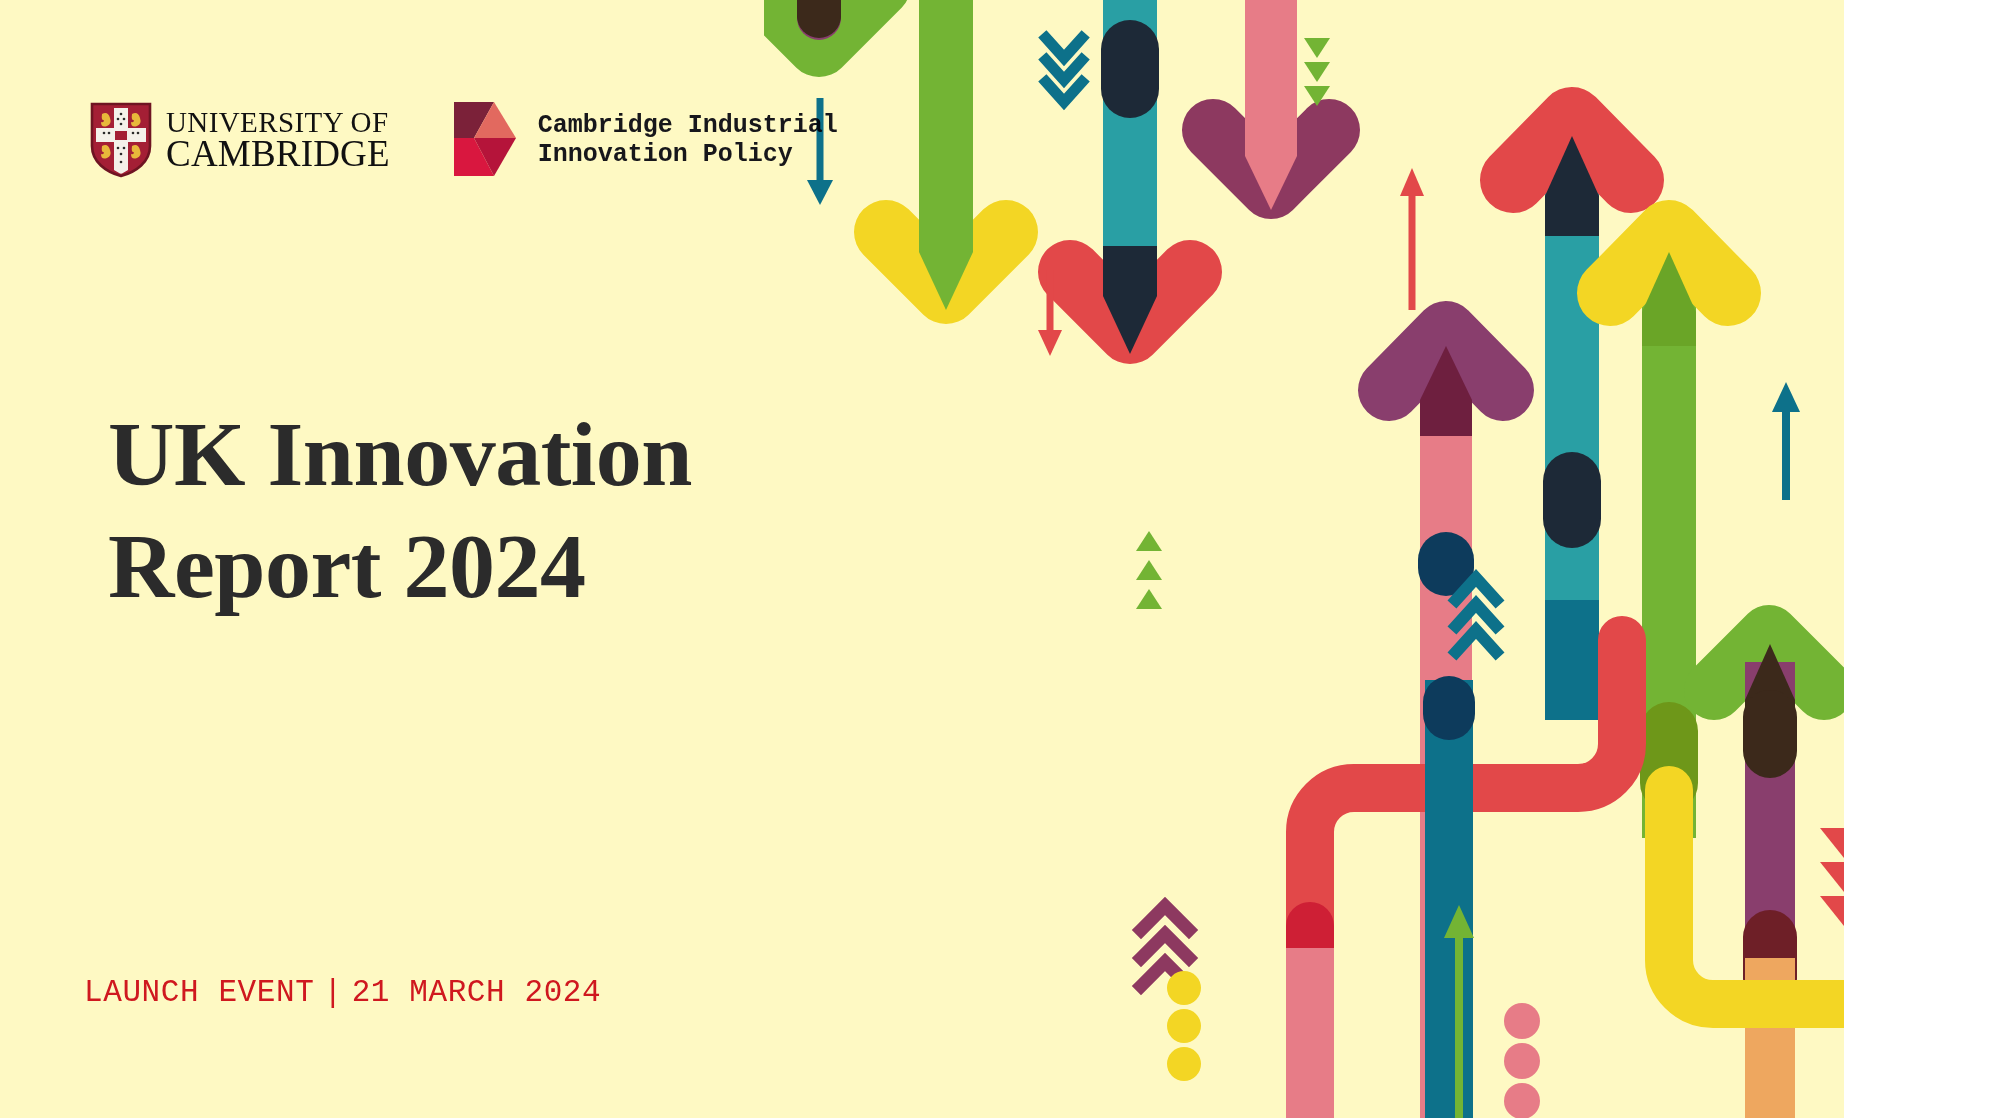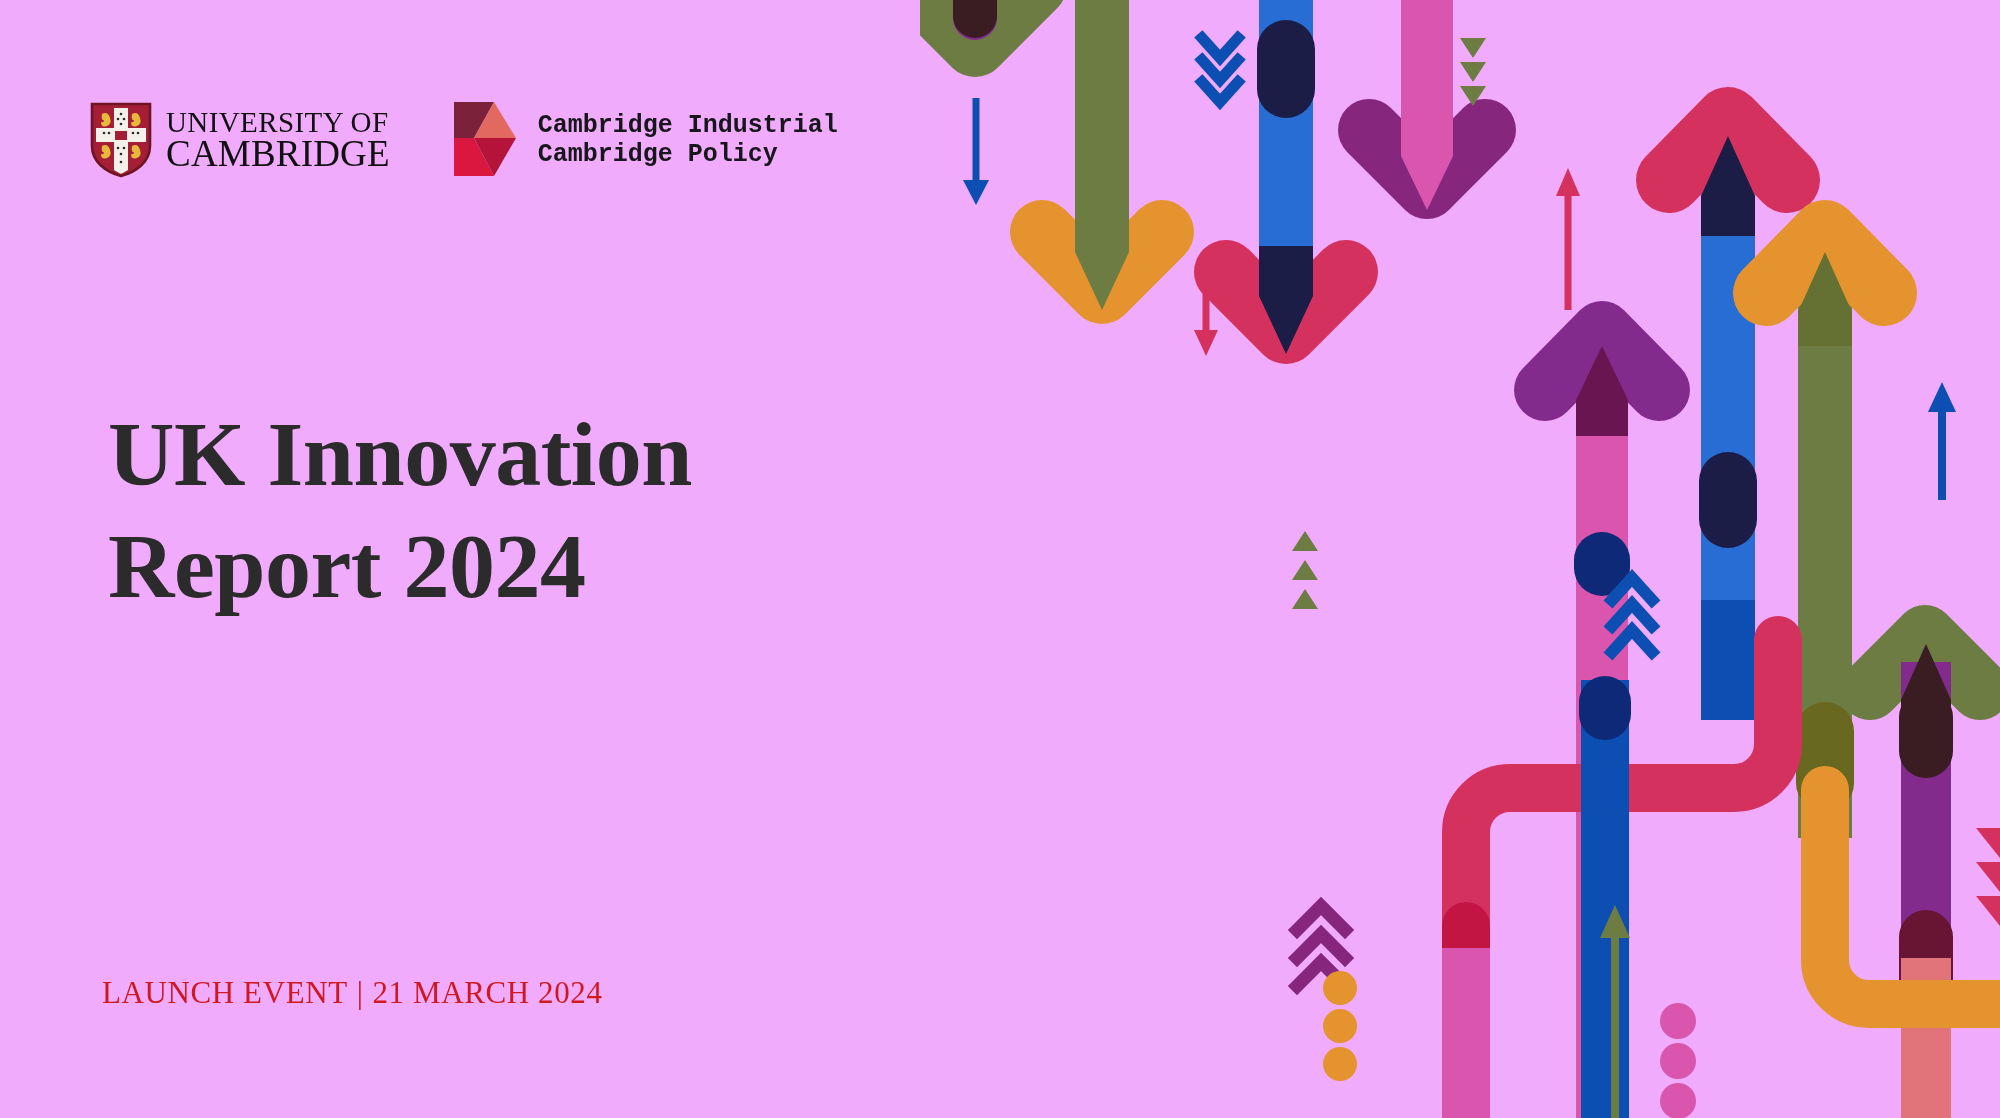--- a/index.html
+++ b/index.html
@@ -8,23 +8,23 @@
     background: #ffffff;
   }
   body {
     width: 2000px;
     height: 1118px;
     overflow: hidden;
     font-family: "Liberation Sans", sans-serif;
   }
   .slide {
     position: relative;
-    width: 2000px;
+    width: 1844px;
     height: 1118px;
-    background: #f0abfc;
+    background: #fef9c3;
     overflow: hidden;
   }
 
   
   .logo-row {
     position: absolute;
     left: 90px;
     top: 100px;
     display: flex;
     align-items: center;
@@ -80,23 +80,23 @@
     line-height: 1.22;
     color: #2b2b2b;
     letter-spacing: -0.5px;
     margin: 0;
     max-width: 820px;
   }
   .title .line { display: block; white-space: nowrap; }
 
   .kicker {
     position: absolute;
-    left: 102px;
+    left: 84px;
     top: 975px;
-    font-family: Liberation Serif, serif;
+    font-family: Liberation Mono, monospace;
     font-size: 31px;
     letter-spacing: 0.6px;
     color: #cf181f;
     white-space: nowrap;
   }
   .kicker .bar {
     display: inline-block;
     padding: 0 9px;
     color: #cf181f;
   }
@@ -152,21 +152,21 @@
 
     <div class="ciip-logo">
       <svg width="72" height="84" viewBox="0 0 72 84">
         <path d="M4 4 H44 L24 40 H4 Z" fill="#7b2139"></path>
         <path d="M44 4 L66 40 L24 40 Z" fill="#e2695f"></path>
         <path d="M4 40 H24 L44 78 H4 Z" fill="#d9173f"></path>
         <path d="M24 40 H66 L44 78 Z" fill="#b5143a"></path>
       </svg>
       <div class="ciip-wordmark">
         <div>Cambridge Industrial</div>
-        <div>Cambridge Policy</div>
+        <div>Innovation Policy</div>
       </div>
     </div>
   </div>
 
   <h1 class="title">
     <span class="line">UK Innovation</span>
     <span class="line">Report 2024</span>
   </h1>
 
   <div class="kicker">

